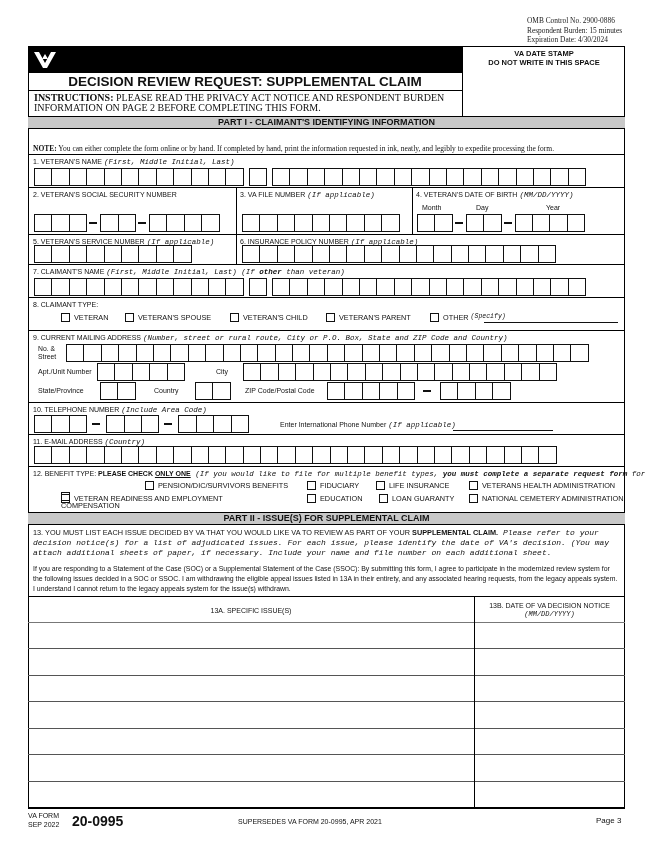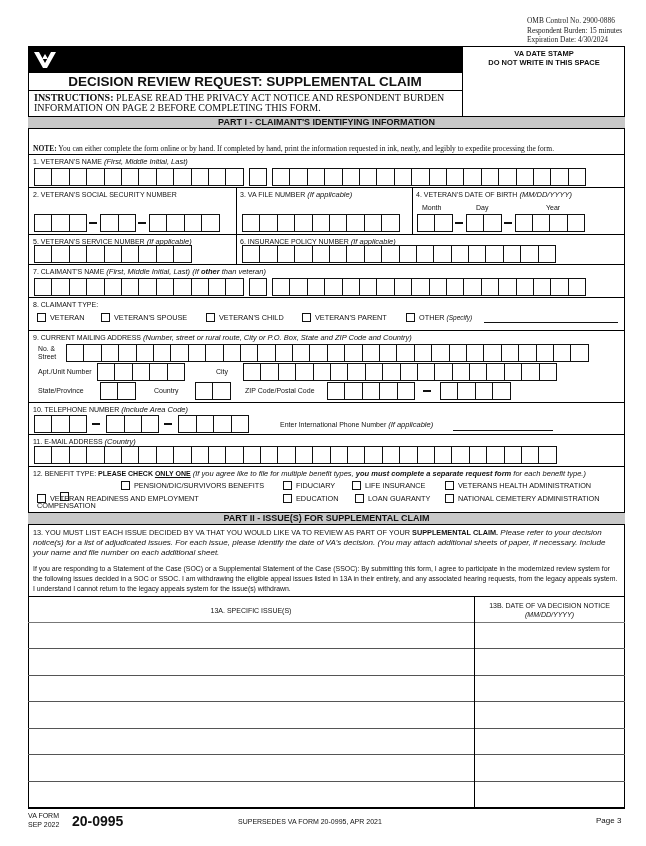--- a/index.html
+++ b/index.html
@@ -1,38 +1,38 @@
 <!DOCTYPE html>
 <html><head>
 <meta charset="utf-8">
 <style>
   *{box-sizing:border-box;margin:0;padding:0;}
   html,body{width:646px;height:846px;background:#fff;overflow:hidden;}
   body{font-family:"Liberation Sans",sans-serif;color:#111;position:relative;}
-  .it{font-family:Liberation Sans, sans-serif;font-style:italic;}
+  .it{font-family:Liberation Mono, monospace;font-style:italic;}
   .abs{position:absolute;}
   #omb{left:527px;top:16px;font-family:"Liberation Serif",serif;font-size:7.4px;line-height:9.5px;color:#222;}
   #form{left:28px;top:46px;width:597px;height:763px;border:1.5px solid #000;}
   #hdr-black{left:28px;top:46px;width:434px;height:26px;background:#000;color:#fff;display:flex;align-items:center;}
   #va-logo{width:26px;height:20px;margin-left:4px;}
   #dept{font-size:12.5px;font-weight:bold;margin-left:6px;letter-spacing:0.1px;}
   #stamp{left:462px;top:46px;width:163px;height:70px;border-left:1.5px solid #000;text-align:center;font-size:7.5px;font-weight:bold;padding-top:3px;line-height:9px;}
   #title{left:28px;top:72px;width:434px;height:19px;border-top:1px solid #000;border-bottom:1px solid #000;text-align:center;font-size:13.5px;font-weight:bold;line-height:18px;}
   #instr{left:34px;top:93px;width:420px;font-family:"Liberation Serif",serif;font-size:10px;line-height:10px;}
   .bar{left:28px;width:597px;height:13px;background:#c8c8c8;border-top:1.5px solid #000;border-bottom:1px solid #000;text-align:center;font-weight:bold;font-size:9px;line-height:11px;}
   .hr{left:28px;width:597px;height:0;border-top:1px solid #000;}
   .vr{width:0;border-left:1px solid #000;}
   .lbl{font-size:7px;line-height:9px;white-space:nowrap;}
   .lbl .it{font-size:7.5px;}
   .boxes{display:flex;height:18px;}
   .boxes span{display:block;width:18.4px;height:18px;border:1px solid #111;margin-right:-1px;}
   .dash{display:block;width:8px;height:1.6px;background:#111;margin:0 3px;align-self:center;}
   .row{display:flex;align-items:center;}
   .cb{display:inline-block;width:9px;height:9px;border:1px solid #111;margin-right:4px;vertical-align:middle;}
-  .cbl{font-size:7.3px;display:flex;align-items:center;white-space:nowrap;}
+  .cbl{font-size:7.3px;display:flex;white-space:nowrap;margin-left:24px;}
   .note{font-family:"Liberation Serif",serif;font-size:7.5px;line-height:10px;}
   .p13{font-size:7.3px;line-height:10px;}
   .tbl{left:28px;width:597px;}
   .tcell{position:absolute;}
   #footer-form{left:28px;top:812px;font-size:7px;line-height:8.5px;}
   #footer-num{left:72px;top:813px;font-size:14px;font-weight:bold;}
   #footer-sup{left:238px;top:818px;font-size:7px;}
   #footer-page{left:596px;top:816px;font-size:8px;}
 </style>
 </head>
@@ -432,21 +432,21 @@
       <span></span>
       <span></span>
       <span></span>
       <span></span>
       <span></span>
       <span></span>
     </div>
   </div>
 <div class="abs hr" style="top:466px;"></div>
 
-<div class="abs lbl" style="left:33px;top:469px;"><span>12. BENEFIT TYPE: </span><b>PLEASE CHECK </b><b style="text-decoration:underline">ONLY ONE</b><span class="it"> (If you agree like to file for multiple benefit types, </span><b class="it">you must complete a separate request form</b><span class="it"> for each benefit type.)</span></div>
+<div class="abs lbl" style="left:33px;top:469px;"><span>12. BENEFIT TYPE: </span><b>PLEASE CHECK </b><b style="text-decoration:underline">ONLY ONE</b><span class="it"> (If you would like to file for multiple benefit types, </span><b class="it">you must complete a separate request form</b><span class="it"> for each benefit type.)</span></div>
 <div class="abs cbl" style="left:37px;top:492px;flex-direction:column;">
     <span class="cb"></span>
     <span>COMPENSATION</span>
   </div>
 <div class="abs cbl" style="left:121px;top:481px;">
     <span class="cb"></span>
     <span>PENSION/DIC/SURVIVORS BENEFITS</span>
   </div>
 <div class="abs cbl" style="left:283px;top:481px;">
     <span class="cb"></span>

